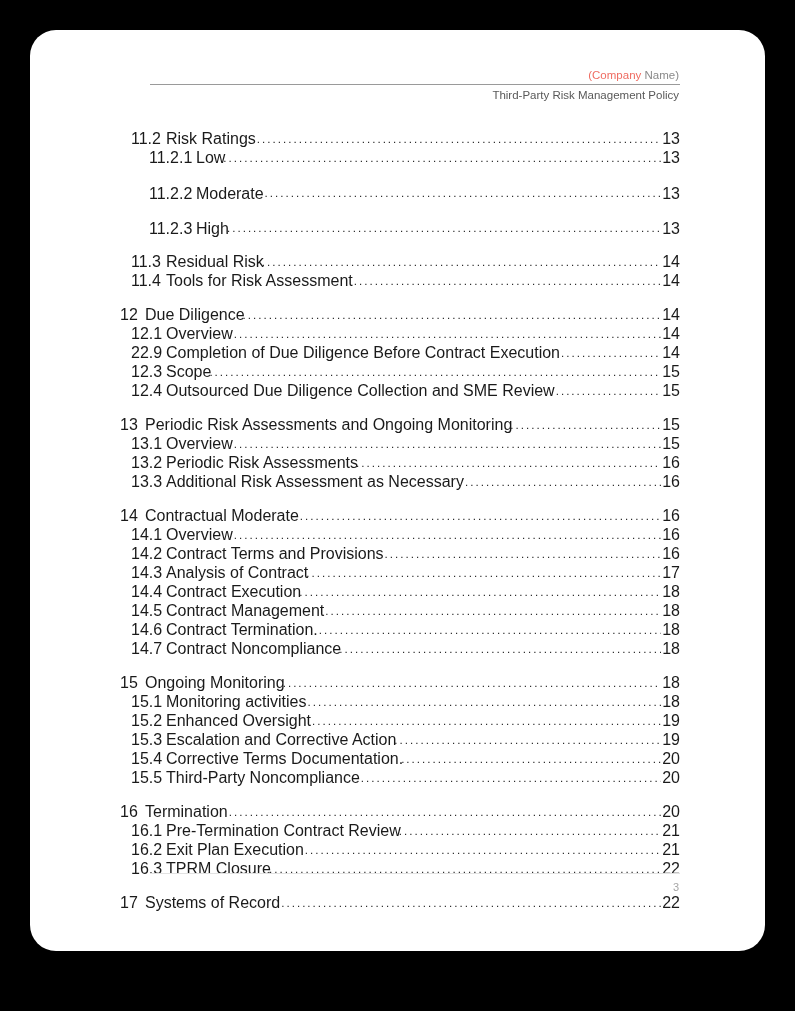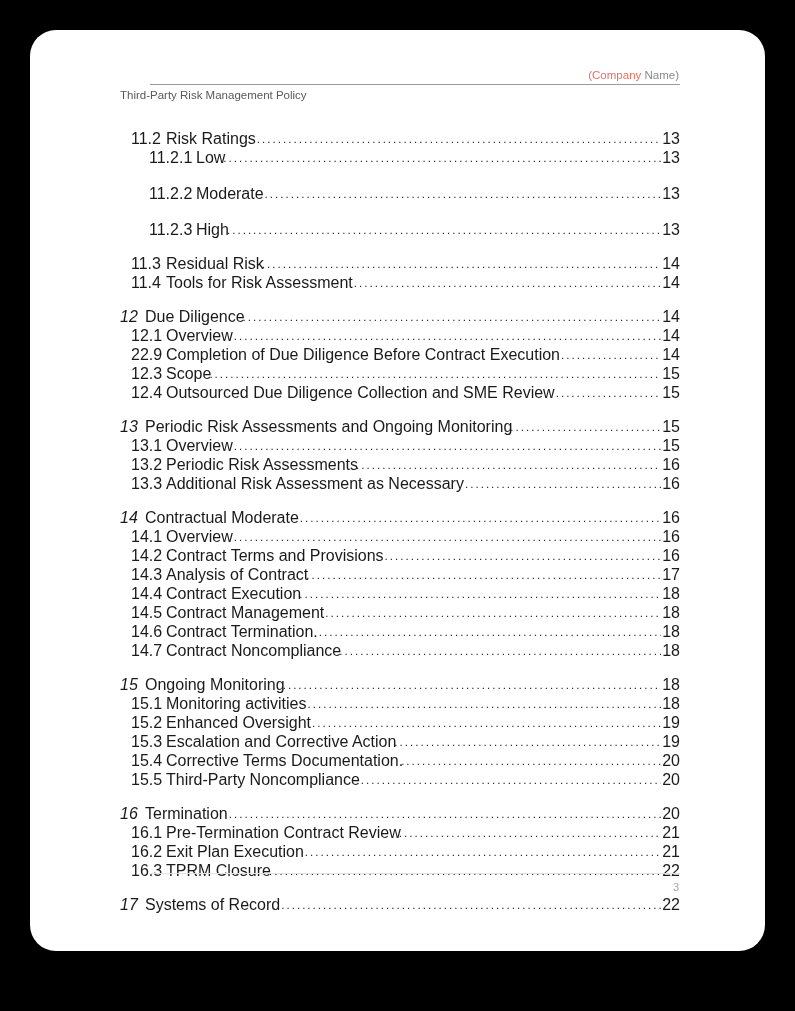--- a/index.html
+++ b/index.html
@@ -60,20 +60,21 @@
   .company-rest   { color: #8a8a8a; }
 
   .header-rule {
     position: relative;
     margin-left: 30px;
     margin-top: 1px;
     height: 1px;
     background: #9a9a9a;
   }
   .header-line2 {
+    text-align: right;
     font-size: 11.5px;
     line-height: 16px;
     color: #595959;
     white-space: nowrap;
     padding-top: 2px;
     padding-right: 1px;
   }
 
   
   #toc {
@@ -83,32 +84,32 @@
 
   .toc-entry {
     display: flex;
     align-items: baseline;
     font-size: 16px;
     line-height: 18px;
     color: #1a1a1a;
     white-space: nowrap;
   }
   .toc-entry.gap-before { margin-top: 15px; }
-  .toc-entry.gap-sub    { margin-top: 17px; }
+  .toc-entry.gap-sub    { margin-top: 17px; align-items: center; }
 
   
   .lvl1 { padding-left: 0px; }
   .lvl2 { padding-left: 11px; }
   .lvl3 { padding-left: 29px; }
 
   .toc-num {
     flex: 0 0 auto;
     font-variant-numeric: tabular-nums;
   }
-  .lvl1 .toc-num { width: 25px; font-style: italic; }
+  .lvl1 .toc-num { width: 25px; }
   .lvl2 .toc-num { width: 35px; }
   .lvl3 .toc-num { width: 47px; }
 
   .toc-title {
     flex: 0 0 auto;
   }
   .toc-dots {
     flex: 1 1 auto;
     overflow: hidden;
     margin: 0 1px;

